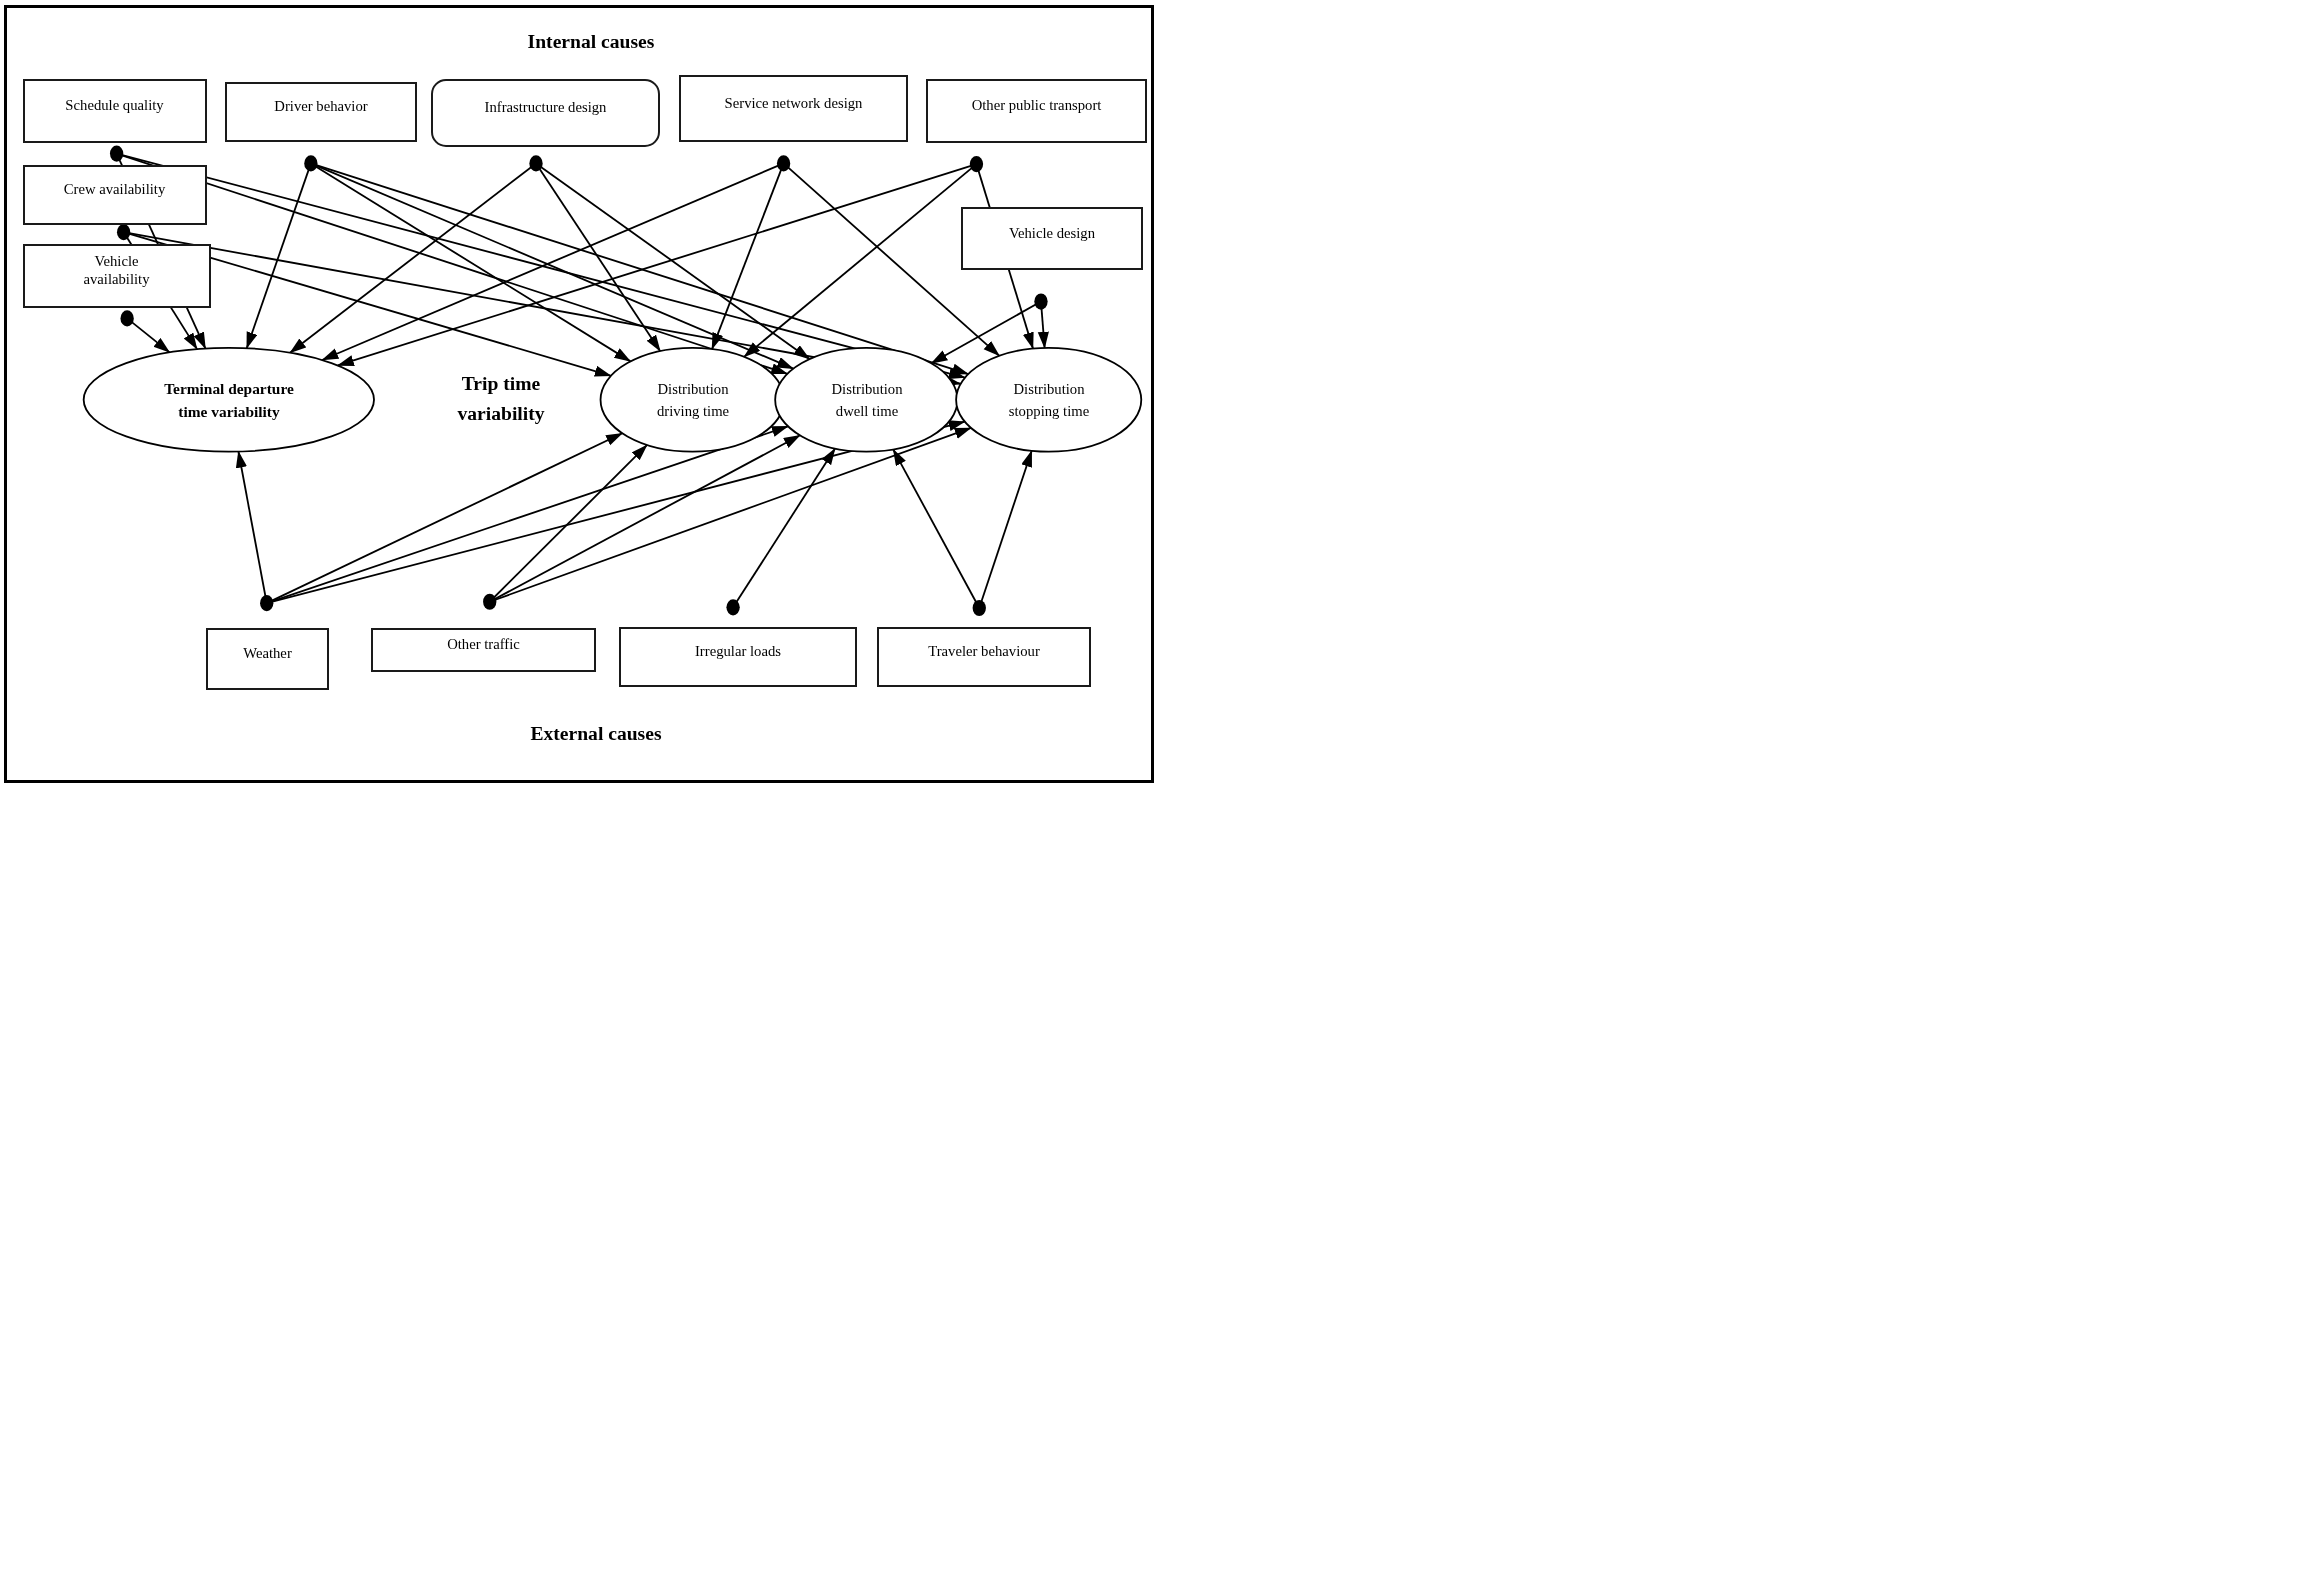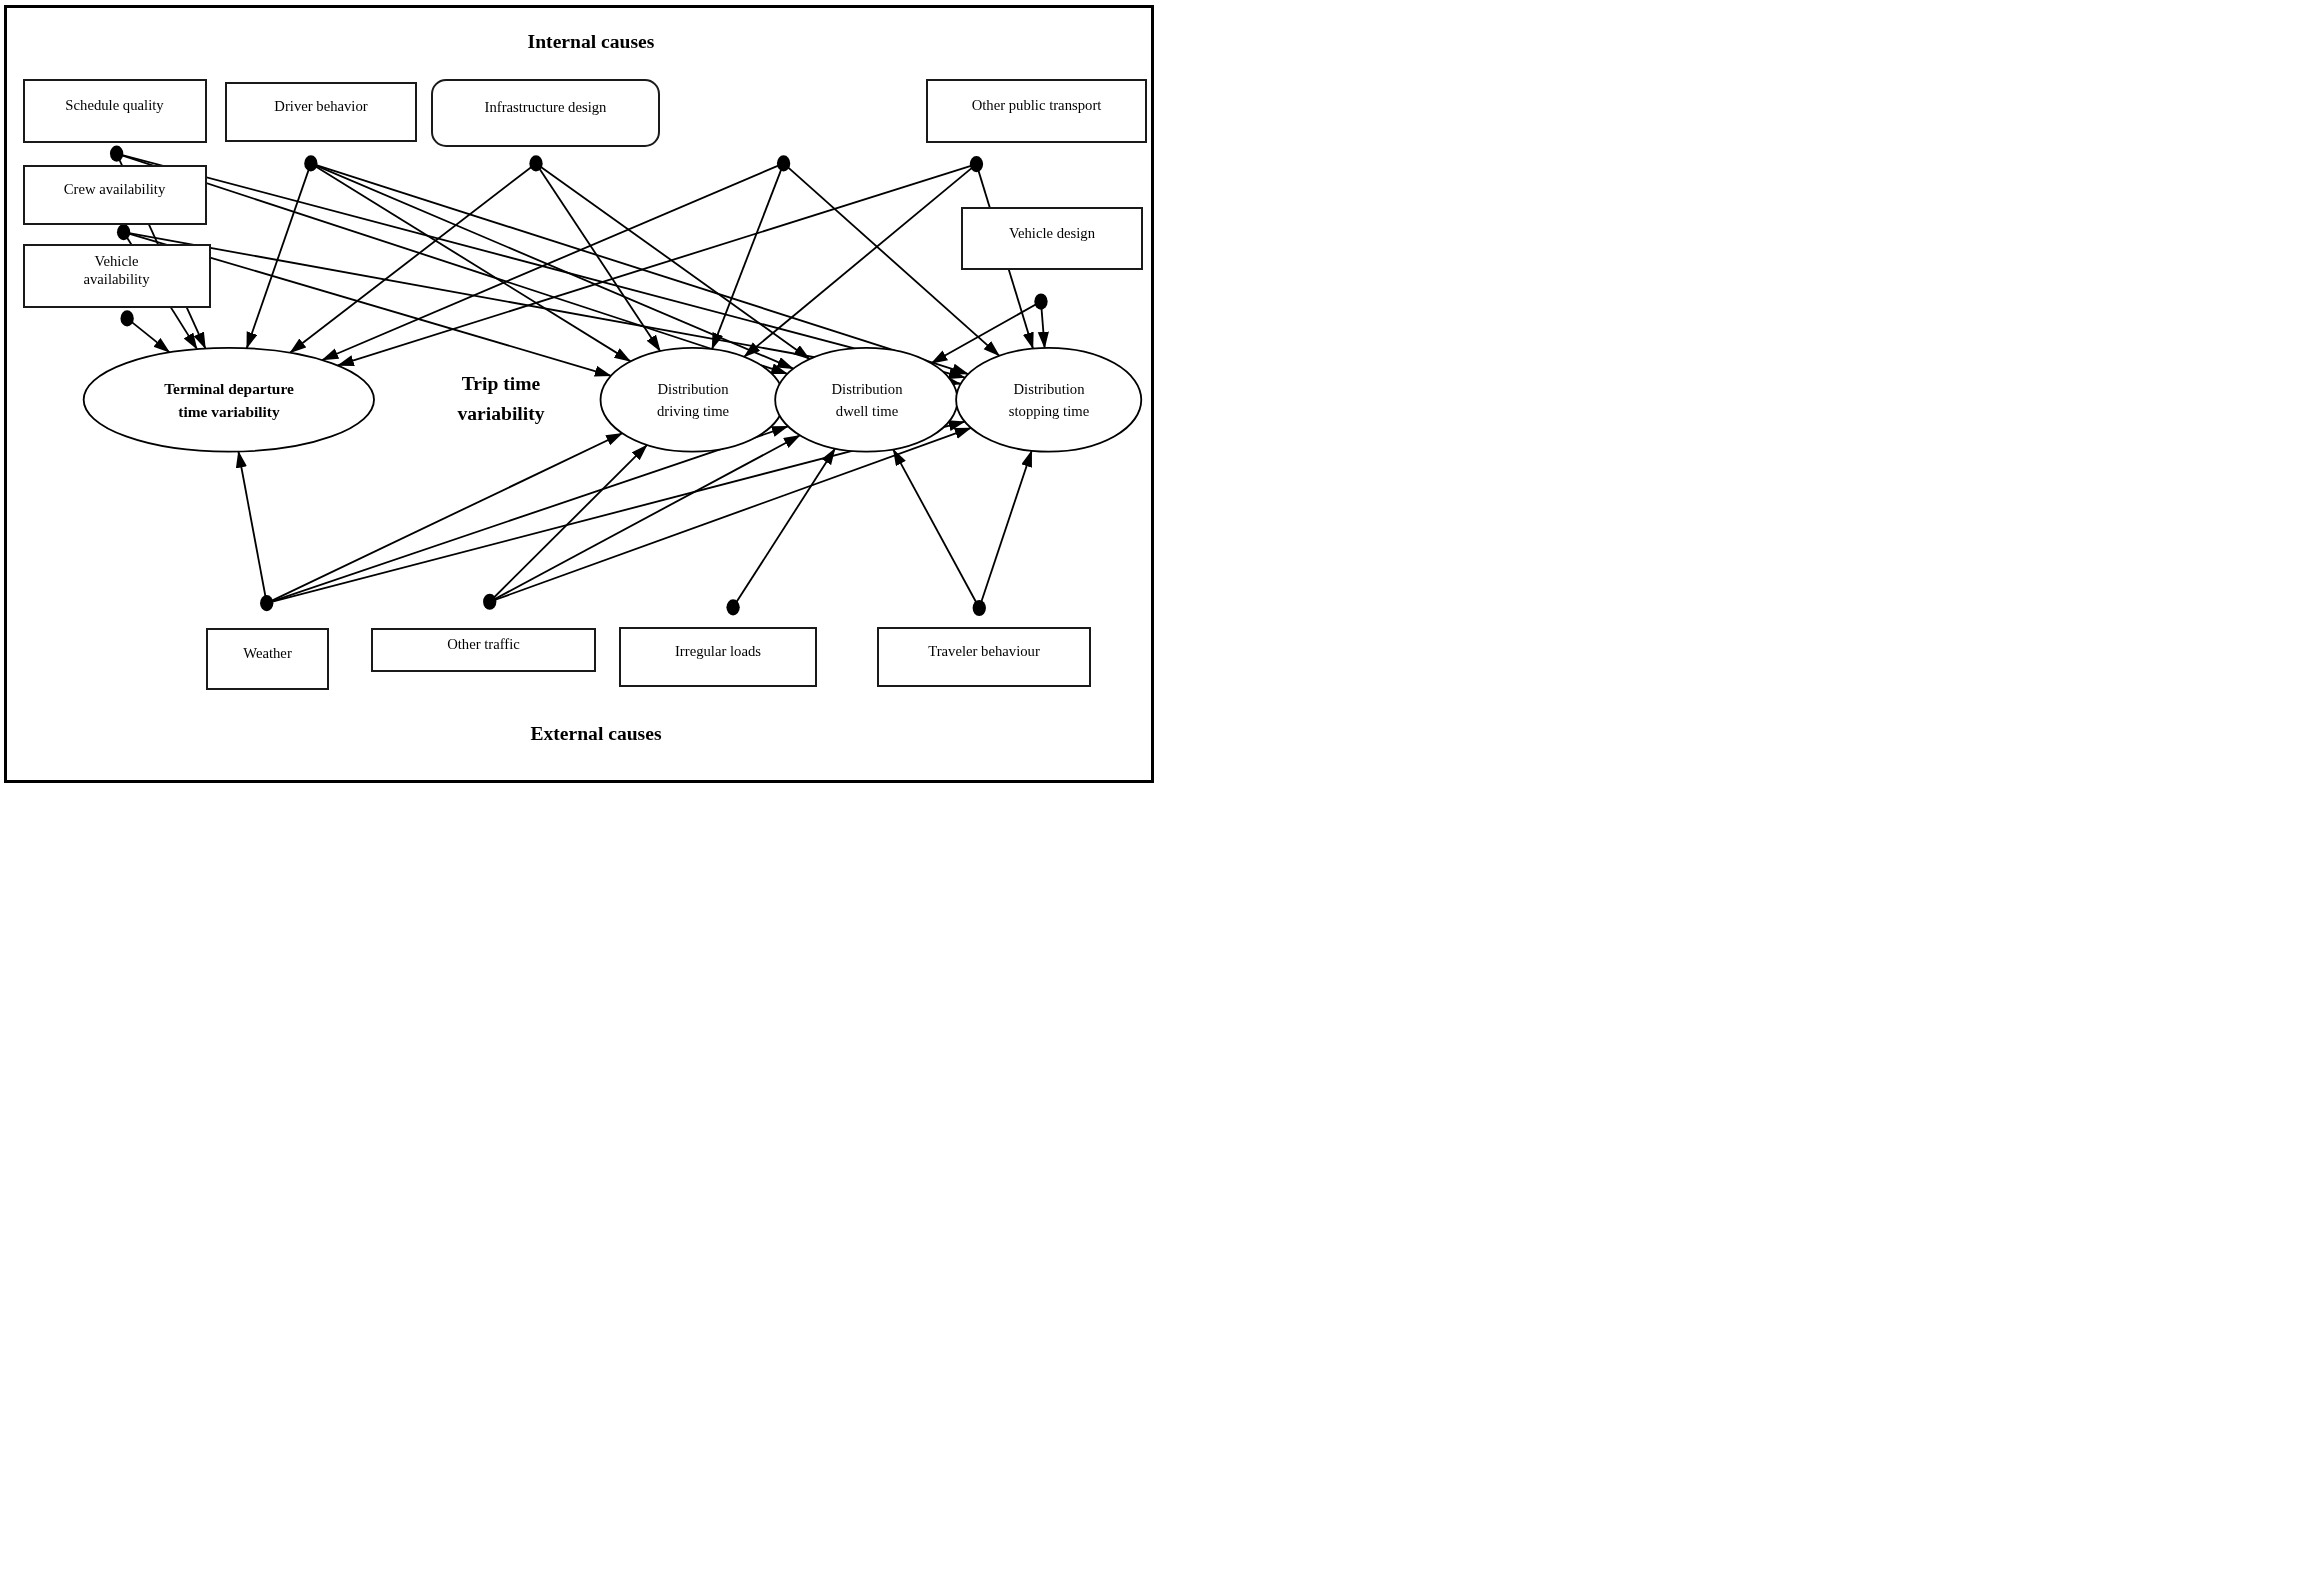--- a/index.html
+++ b/index.html
@@ -84,28 +84,29 @@
       </g>
     </svg>
   <div id="frame"></div>
 
   <div class="zone-title" style="left:591px;top:42px;">Internal causes</div>
   <div class="zone-title" style="left:596px;top:734px;">External causes</div>
 
   <div class="node-box" style="left: 22.5px; top: 79px; width: 184px; height: 64px;">Schedule quality</div>
   <div class="node-box" style="left: 225px; top: 82px; width: 192px; height: 60px;">Driver behavior</div>
   <div class="node-box" style="left: 431px; top: 79px; width: 229px; height: 68px; border-radius: 15px;">Infrastructure design</div>
+  <div class="node-box" style="left: 679px; top: 75px; width: 229px; height: 67px;">Service network design</div>
   <div class="node-box" style="left: 926px; top: 79px; width: 221px; height: 64px;">Other public transport</div>
   <div class="node-box" style="left: 22.5px; top: 165px; width: 184px; height: 60px;">Crew availability</div>
   <div class="node-box" style="left: 22.5px; top: 244px; width: 188px; height: 64px;">Vehicle
 availability</div>
   <div class="node-box" style="left: 961px; top: 207px; width: 182px; height: 63px;">Vehicle design</div>
   <div class="node-box" style="left: 206px; top: 628px; width: 123px; height: 62px;">Weather</div>
   <div class="node-box" style="left: 371px; top: 628px; width: 225px; height: 44px;">Other traffic</div>
-  <div class="node-box" style="left: 619px; top: 627px; width: 198px; height: 60px;">Irregular loads</div>
+  <div class="node-box" style="left: 619px; top: 627px; width: 238px; height: 60px;">Irregular loads</div>
   <div class="node-box" style="left: 877px; top: 627px; width: 214px; height: 60px;">Traveler behaviour</div>
 
   <div class="latent-label bold" style="left: 229px; top: 400px;">
     <div>Terminal departure</div>
     <div>time variability</div>
   </div>
   <div class="latent-label" style="left: 693px; top: 400px;">
     <div>Distribution</div>
     <div>driving time</div>
   </div>

